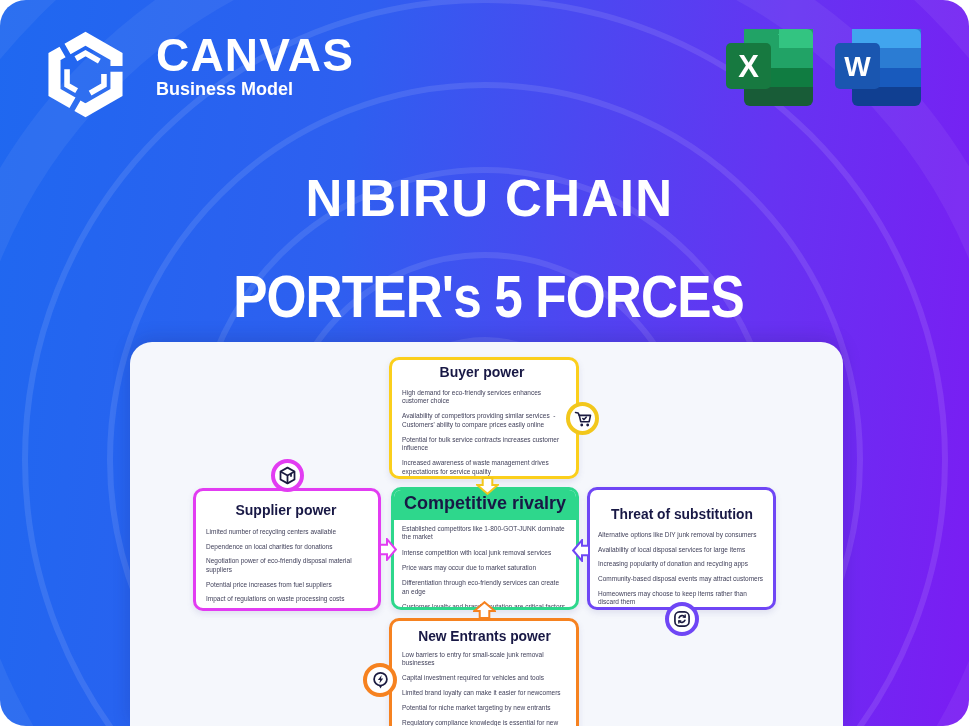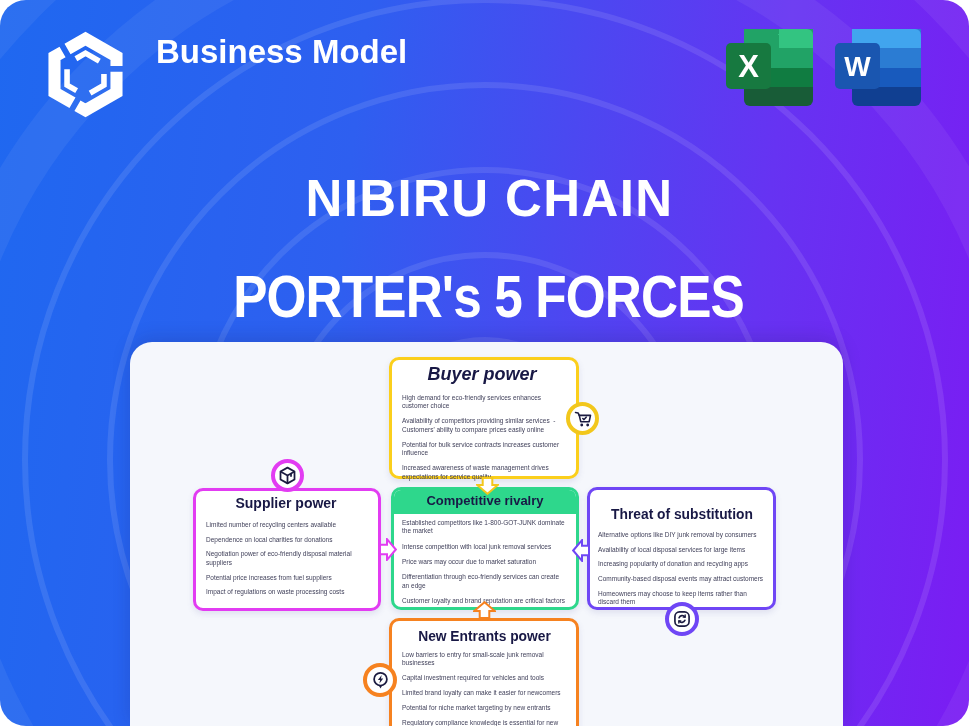--- a/index.html
+++ b/index.html
@@ -5,48 +5,48 @@
   * { margin:0; padding:0; box-sizing:border-box; }
   html,body { width:969px; height:726px; background:#fff; font-family:"Liberation Sans", sans-serif; }
   .page { position:absolute; left:0; top:0; width:969px; height:726px; border-radius:26px;
           background:linear-gradient(97deg, #1F68F0 0%, #2E5FF0 35%, #6633F2 75%, #7B1CF3 100%);
           overflow:hidden; }
   .rings { position:absolute; left:0; top:0; }
   
   .logo-hex { position:absolute; left:36px; top:28px; }
   .brand { position:absolute; left:156px; top:32px; color:#fff; }
   .brand .canvas { font-size:46px; font-weight:bold; letter-spacing:1.2px; line-height:1; }
-  .brand .bm { font-size:33px; font-weight:bold; letter-spacing:0px; margin-top:1px; }
+  .brand .bm { font-size:18px; font-weight:bold; letter-spacing:0px; margin-top:1px; }
   
   .office { position:absolute; }
   
   .t1 { position:absolute; left:5px; top:169px; width:969px; text-align:center; color:#fff;
         font-size:51px; font-weight:bold; letter-spacing:1.4px; }
   .t2 { position:absolute; left:4px; top:263px; width:969px; text-align:center; color:#fff;
         font-size:59px; font-weight:bold; letter-spacing:-1px; }
   .t2i { display:inline-block; transform:scaleX(0.87); transform-origin:50% 50%; }
   
   .card { position:absolute; left:130px; top:342px; width:713px; height:384px;
           background:#F5F7FC; border-radius:22px 22px 0 0; box-shadow:0 -4px 18px rgba(30,30,90,0.18); }
   .fbox { position:absolute; background:#fff; border-radius:10px; box-shadow:0 3px 6px rgba(90,90,160,0.14); }
   .fbox h3 { text-align:center; color:#181845; font-weight:bold; }
   .fbox ul { list-style:none; }
   .fbox li { color:#3e3e58; }
   
   .buyer { left:259px; top:15px; width:190px; height:122px; border:3px solid #FBCF1C; padding:2px 14px 0 10px; }
-  .buyer h3 { font-size:18px; margin:2px 0 9px 0;font-style:italic; }
+  .buyer h3 { font-size:14px; margin:2px 0 9px 0; }
   .buyer li { font-size:6.5px; line-height:1.3; margin-bottom:6.5px; }
   
-  .supplier { left:63px; top:146px; width:188px; height:123px; border:3px solid #E23CF2; padding:2px 12px 0 10px; }
+  .supplier { left:63px; top:146px; width:188px; height:123px; border:3px solid #E23CF2; padding:9px 12px 0 10px; }
   .supplier h3 { font-size:14px; margin:2px 0 10px 0; }
   .supplier li { font-size:6.5px; line-height:1.3; margin-bottom:6.3px; }
   
   .rivalry { left:261px; top:145px; width:188px; height:123px; border:3px solid #2ED78C; overflow:hidden; }
   .rivalry .head { background:#2ED78C; text-align:center; padding:3px 0 6px 0; }
-  .rivalry .head h3 { font-size:13px;text-align:center; }
+  .rivalry .head h3 { font-size:18px;text-align:center; }
   .rivalry .body { padding:5px 9px 0 8px; }
   .rivalry li { font-size:6.5px; line-height:1.3; margin-bottom:6.8px; }
   
   .threat { left:457px; top:145px; width:189px; height:123px; border:3px solid #6F46F5; padding:15px 7px 0 8px; }
   .threat h3 { font-size:13.8px; margin:2px 0 9px 0; }
   .threat li { font-size:6.5px; line-height:1.3; margin-bottom:6.3px; }
   
   .entrants { left:259px; top:276px; width:190px; height:150px; border:3px solid #F68220; padding:6px 9px 0 10px; }
   .entrants h3 { font-size:13.8px; margin:2px 0 7px 0; }
   .entrants li { font-size:6.5px; line-height:1.3; margin-bottom:6.5px; }
@@ -73,20 +73,21 @@
     <g fill="none" stroke="#ffffff">
       <g id="hp">
         <polyline points="30.66,22.67 50.00,11.51 83.34,30.75 83.34,40.76" stroke-width="13"></polyline>
         <polyline points="39.68,33.05 50.00,27.09 64.88,35.68" stroke-width="6"></polyline>
       </g>
       <use href="#hp" transform="rotate(120 50 50)"></use>
       <use href="#hp" transform="rotate(240 50 50)"></use>
     </g>
   </svg>
   <div class="brand">
+    <div class="canvas">CANVAS</div>
     <div class="bm">Business Model</div>
   </div>
 
   <svg class="office" style="left:726px; top:28px;" width="88" height="79">
     <g>
       <rect x="18" y="1" width="69" height="77" rx="6" fill="#185C37"></rect>
       <rect x="18" y="1" width="69" height="58" fill="#107C41"></rect>
       <rect x="18" y="1" width="69" height="39" fill="#21A366"></rect>
       <path d="M52 1 h29 a6 6 0 0 1 6 6 v13 h-35 Z" fill="#33C481"></path>
       <rect x="18" y="1" width="35" height="5" fill="#21A366"></rect>

